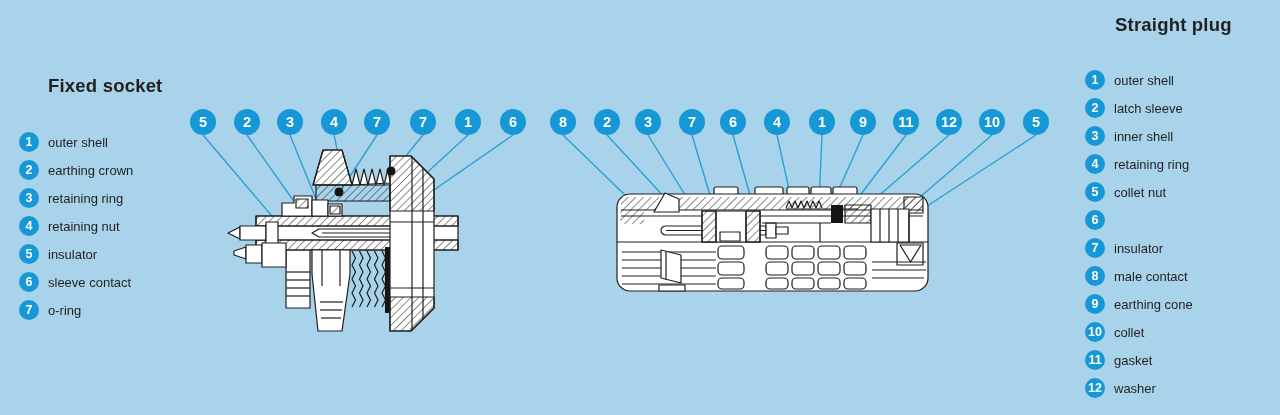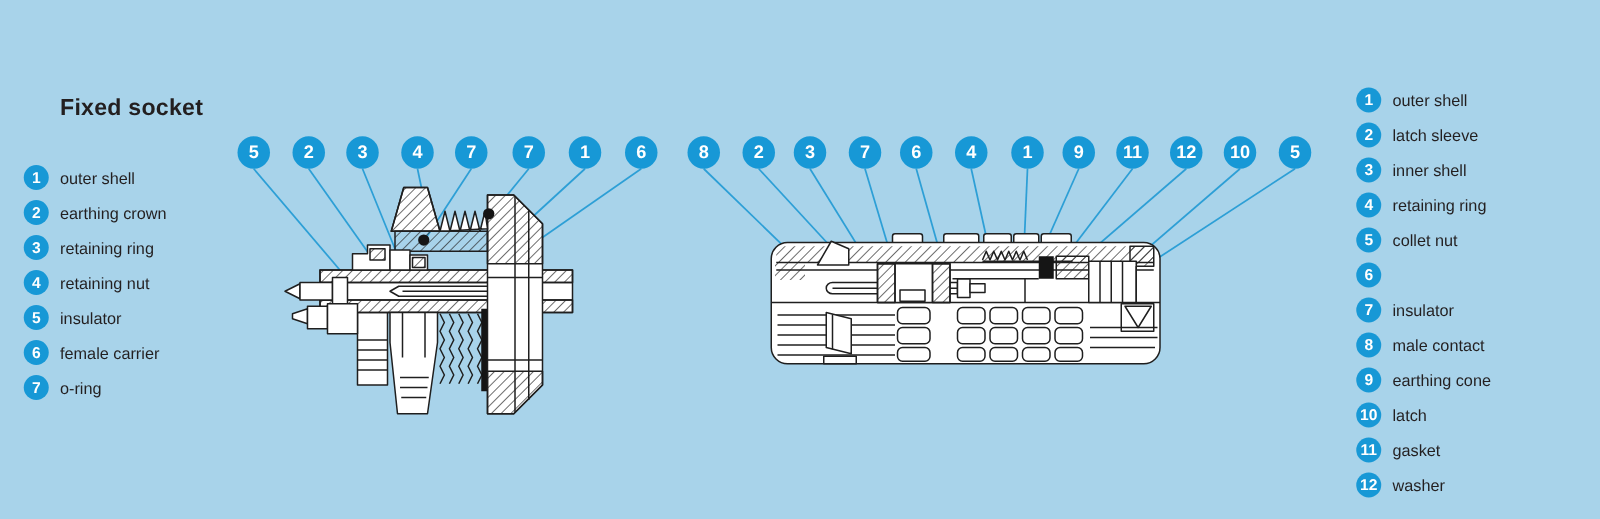--- a/index.html
+++ b/index.html
@@ -221,37 +221,38 @@
     <div class="legend-row">
       <span class="badge">4</span>
       <span class="legend-label">retaining nut</span>
     </div>
     <div class="legend-row">
       <span class="badge">5</span>
       <span class="legend-label">insulator</span>
     </div>
     <div class="legend-row">
       <span class="badge">6</span>
-      <span class="legend-label">female carrier</span>
+      <span class="legend-label">sleeve contact</span>
     </div>
     <div class="legend-row">
       <span class="badge">7</span>
       <span class="legend-label">o-ring</span>
     </div>
   </div>
 
   <div class="callout" style="left:190px;top:109px">5</div>
   <div class="callout" style="left:234px;top:109px">2</div>
   <div class="callout" style="left:277px;top:109px">3</div>
   <div class="callout" style="left:321px;top:109px">4</div>
   <div class="callout" style="left:364px;top:109px">7</div>
   <div class="callout" style="left:410px;top:109px">7</div>
   <div class="callout" style="left:455px;top:109px">1</div>
   <div class="callout" style="left:500px;top:109px">6</div>
 
+  <div class="title" style="left:1115px;top:14px">Straight plug</div>
 
   <div class="legend" style="left:1085px;top:66px">
     <div class="legend-row">
       <span class="badge">1</span>
       <span class="legend-label">outer shell</span>
     </div>
     <div class="legend-row">
       <span class="badge">2</span>
       <span class="legend-label">latch sleeve</span>
     </div>
@@ -277,21 +278,21 @@
     <div class="legend-row">
       <span class="badge">8</span>
       <span class="legend-label">male contact</span>
     </div>
     <div class="legend-row">
       <span class="badge">9</span>
       <span class="legend-label">earthing cone</span>
     </div>
     <div class="legend-row">
       <span class="badge">10</span>
-      <span class="legend-label">latch</span>
+      <span class="legend-label">collet</span>
     </div>
     <div class="legend-row">
       <span class="badge">11</span>
       <span class="legend-label">gasket</span>
     </div>
     <div class="legend-row">
       <span class="badge">12</span>
       <span class="legend-label">washer</span>
     </div>
   </div>

